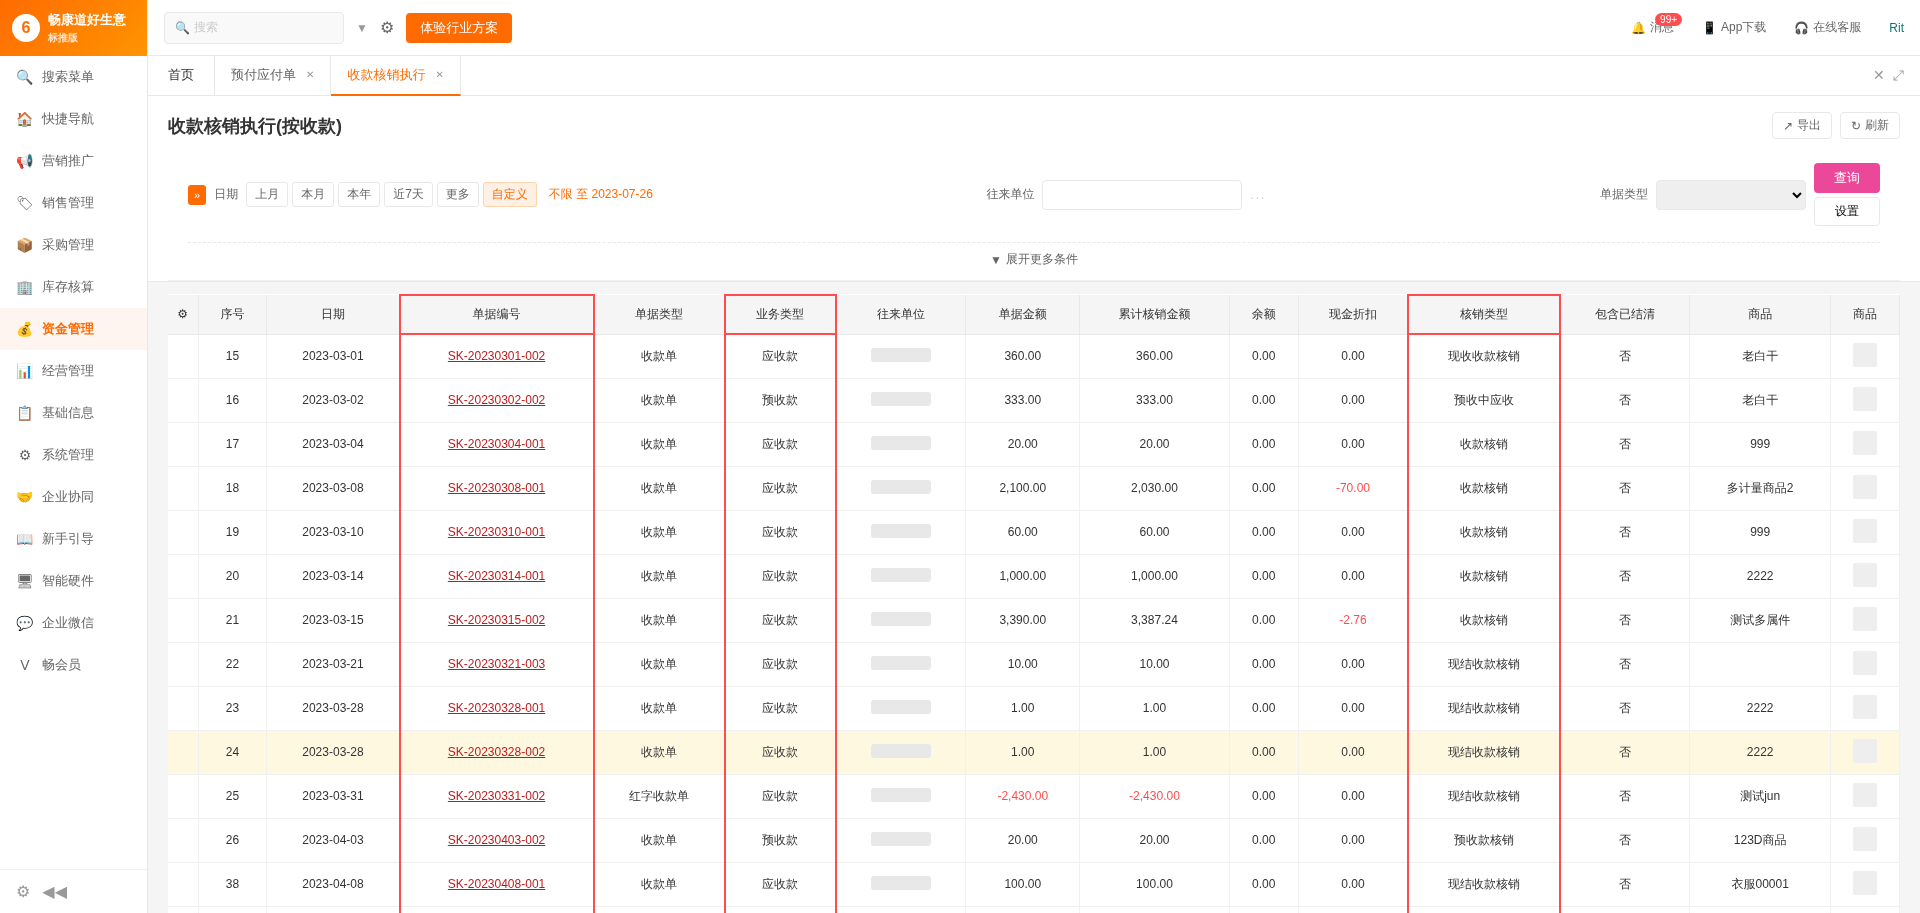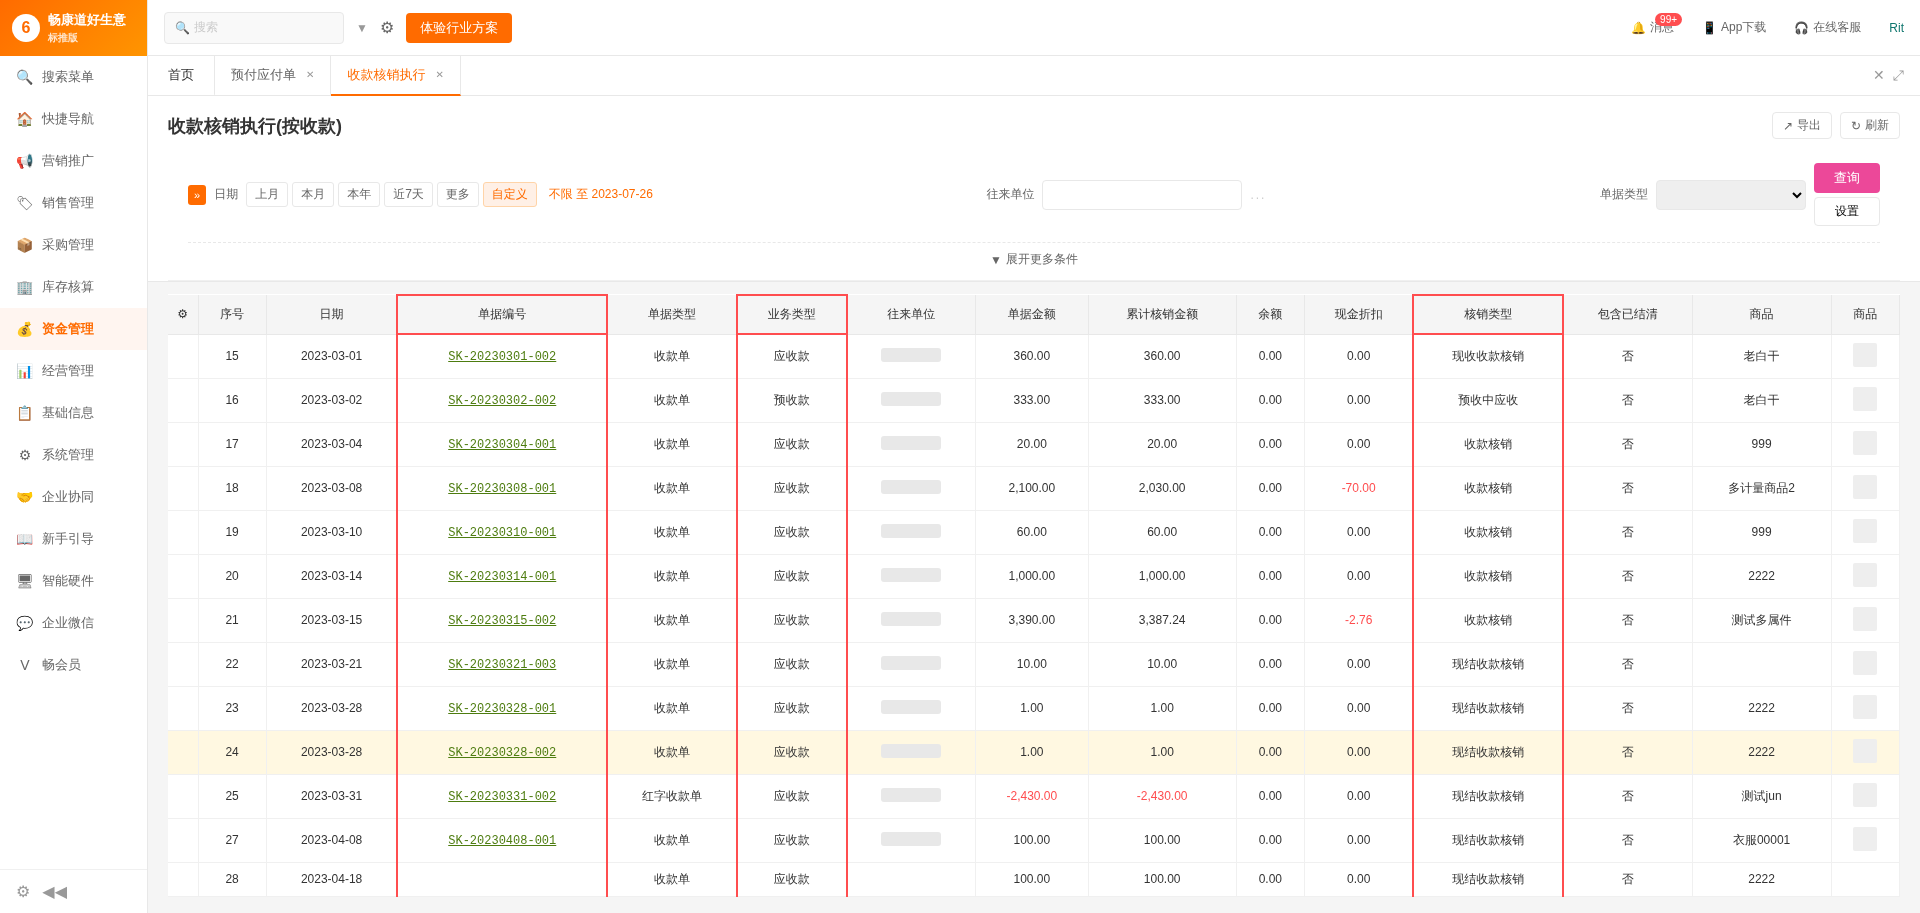--- a/index.html
+++ b/index.html
@@ -63,21 +63,21 @@
     .query-btn { background: #ec4899; color: #fff; border: none; border-radius: 4px; padding: 6px 20px; cursor: pointer; font-size: 13px; }
     .setting-btn { background: #fff; color: #000000; border: 1px solid #e8e8e8; border-radius: 4px; padding: 5px 14px; cursor: pointer; font-size: 12px; }
     .filter-actions { display: flex; flex-direction: column; gap: 4px; margin-left: auto; }
 
     
     .table-area { flex: 1; overflow: auto; padding: 12px 20px; }
     .data-table { width: 100%; border-collapse: collapse; background: #fff; font-size: 12px; }
     .data-table th { background: #f5f5f5; padding: 10px 8px; text-align: center; color: #333; font-weight: 500; border-bottom: 1px solid #e8e8e8; border-right: 1px solid #e8e8e8; white-space: nowrap; position: sticky; top: 0; z-index: 2; }
     .data-table td { padding: 8px; text-align: center; color: #333; border-bottom: 1px solid #f0f0f0; border-right: 1px solid #f0f0f0; white-space: nowrap; }
     .data-table tr.highlighted td { background: #fff8e1; }
-    .data-table .link { color: #4d7c0f; cursor: pointer; text-decoration: underline; font-family: Liberation Mono, monospace; }
+    .data-table .link { color: #b91c1c; cursor: pointer; text-decoration: underline; }
     .data-table .negative { color: #ff4d4f; }
     .blurred { color: transparent; text-shadow: 0 0 6px rgba(0,0,0,0.4); user-select: none; background: #e8e8e8; border-radius: 3px; display: inline-block; min-width: 60px; height: 14px; }
     
     .settings-col { background: #f5f5f5; width: 30px; }
   </style>
 </head>
 <body>
 
 <div class="sidebar">
   <div class="sidebar-logo">
@@ -461,21 +461,38 @@
               <td class="negative">-2,430.00</td>
               <td>0.00</td>
               <td>0.00</td>
               <td style="border-left: 2px solid rgb(255, 77, 79); border-right: 2px solid rgb(255, 77, 79);">现结收款核销</td>
               <td>否</td>
               <td>测试jun</td>
               <td><div style="width: 24px; height: 24px; background: rgb(238, 238, 238); display: inline-block; border-radius: 2px;"></div></td>
             </tr>
             <tr>
               <td></td>
-              <td>27</td>
+              <td>26</td>
+              <td>2023-04-03</td>
+              <td style="border-left: 2px solid rgb(255, 77, 79); border-right: 2px solid rgb(255, 77, 79);"><a class="link">SK-20230403-002</a></td>
+              <td>收款单</td>
+              <td style="border-left: 2px solid rgb(255, 77, 79); border-right: 2px solid rgb(255, 77, 79);">预收款</td>
+              <td><span class="blurred"></span></td>
+              <td>20.00</td>
+              <td>20.00</td>
+              <td>0.00</td>
+              <td>0.00</td>
+              <td style="border-left: 2px solid rgb(255, 77, 79); border-right: 2px solid rgb(255, 77, 79);">预收款核销</td>
+              <td>否</td>
+              <td>123D商品</td>
+              <td><div style="width: 24px; height: 24px; background: rgb(238, 238, 238); display: inline-block; border-radius: 2px;"></div></td>
+            </tr>
+            <tr>
+              <td></td>
+              <td>38</td>
               <td>2023-04-08</td>
               <td style="border-left: 2px solid rgb(255, 77, 79); border-right: 2px solid rgb(255, 77, 79);"><a class="link">SK-20230408-001</a></td>
               <td>收款单</td>
               <td style="border-left: 2px solid rgb(255, 77, 79); border-right: 2px solid rgb(255, 77, 79);">应收款</td>
               <td><span class="blurred"></span></td>
               <td>100.00</td>
               <td>100.00</td>
               <td>0.00</td>
               <td>0.00</td>
               <td style="border-left: 2px solid rgb(255, 77, 79); border-right: 2px solid rgb(255, 77, 79);">现结收款核销</td>

